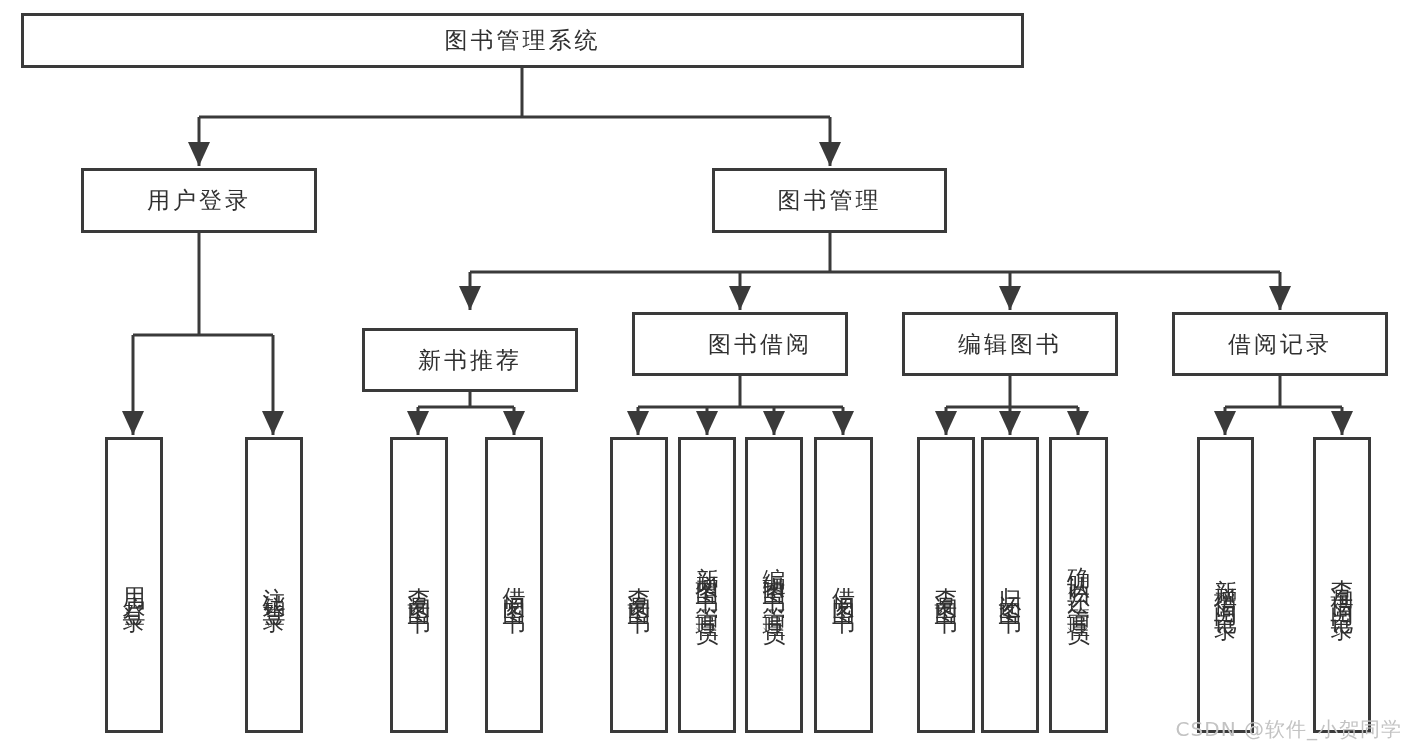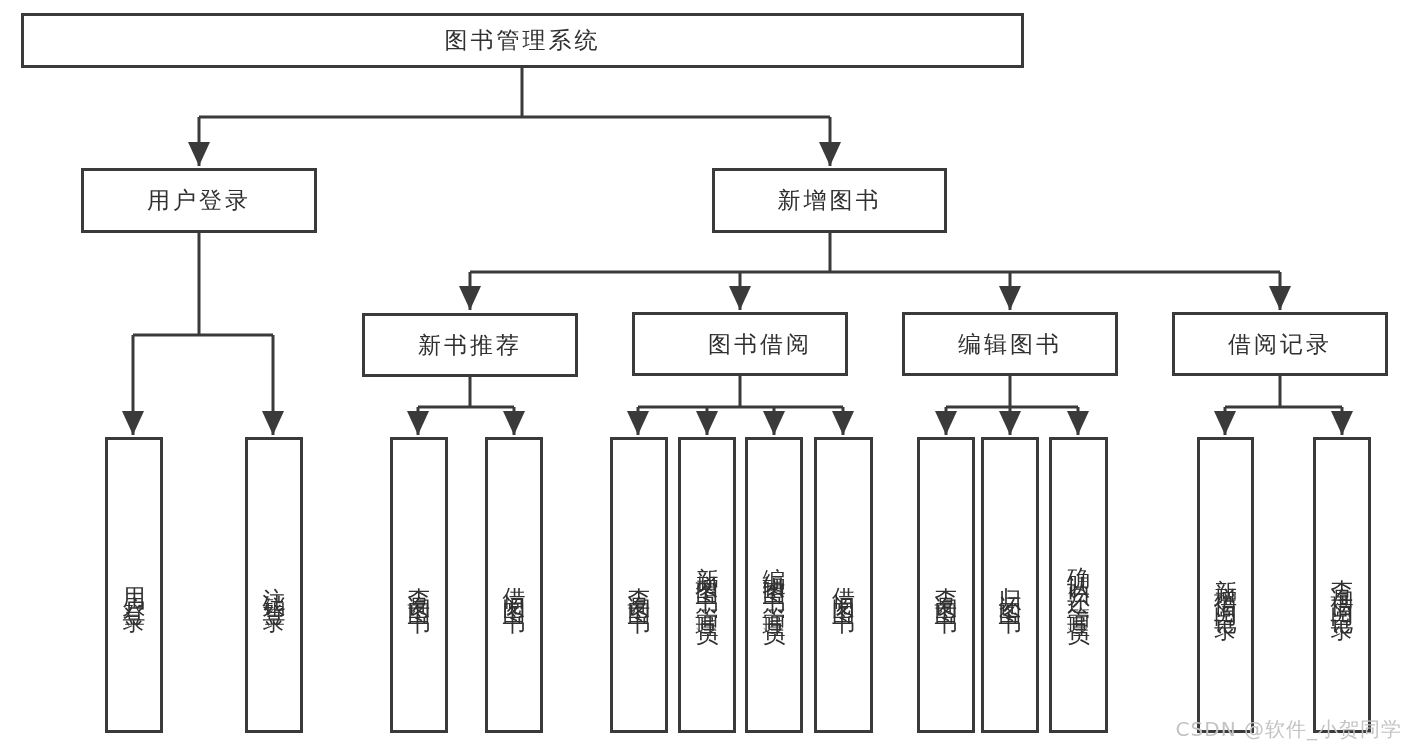--- a/index.html
+++ b/index.html
@@ -104,23 +104,23 @@
     <path d="M1010 407 V435" fill="none" stroke="#3a3a3a" stroke-width="3" marker-end="url(#arr)"></path>
     <path d="M1078 407 V435" fill="none" stroke="#3a3a3a" stroke-width="3" marker-end="url(#arr)"></path>
 
     <path d="M1225 407 V435" fill="none" stroke="#3a3a3a" stroke-width="3" marker-end="url(#arr)"></path>
     <path d="M1342 407 V435" fill="none" stroke="#3a3a3a" stroke-width="3" marker-end="url(#arr)"></path>
   </svg>
 
   <div class="node hnode" style="left:21px; top:13px; width:1003px; height:55px;">图书管理系统</div>
 
   <div class="node hnode" style="left:81px; top:168px; width:236px; height:65px;">用户登录</div>
-  <div class="node hnode" style="left:712px; top:168px; width:235px; height:65px;">新增图书</div>
+  <div class="node hnode" style="left:712px; top:168px; width:235px; height:65px;">图书管理</div>
 
-  <div class="node hnode" style="left:362px; top:313px; width:216px; height:64px;">新书推荐</div>
+  <div class="node hnode" style="left:362px; top:328px; width:216px; height:64px;">新书推荐</div>
   <div class="node hnode" style="left:632px; top:312px; width:216px; height:64px;padding-left:40px;">图书借阅</div>
   <div class="node hnode" style="left:902px; top:312px; width:216px; height:64px;">编辑图书</div>
   <div class="node hnode" style="left:1172px; top:312px; width:216px; height:64px;">借阅记录</div>
 
   <div class="node vnode" style="left:105px; top:437px; width:58px; height:296px;">用户登录</div>
   <div class="node vnode" style="left:245px; top:437px; width:58px; height:296px;">注销登录</div>
 
   <div class="node vnode" style="left:390px; top:437px; width:58px; height:296px;">查询图书</div>
   <div class="node vnode" style="left:485px; top:437px; width:58px; height:296px;">借阅图书</div>
 

